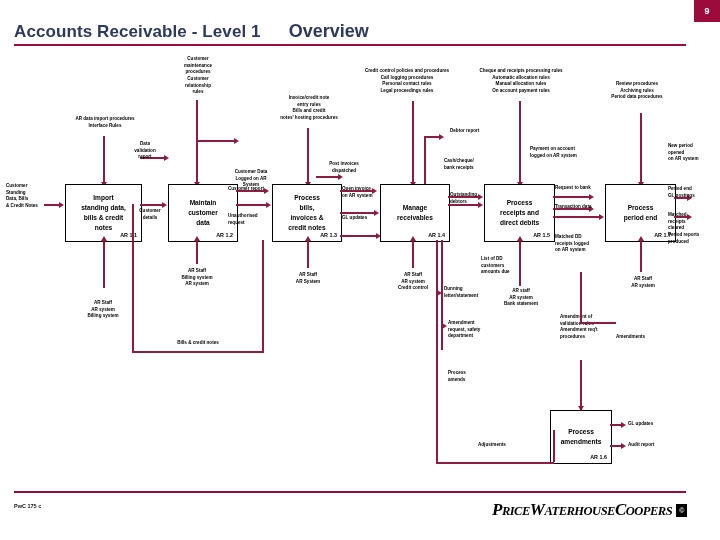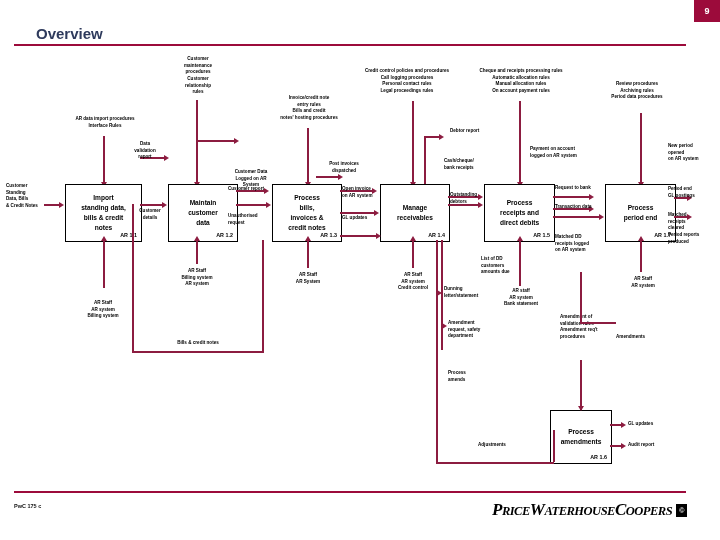--- a/index.html
+++ b/index.html
@@ -18,21 +18,21 @@
   }
   #title-row{
     position:absolute;left:14px;top:20px;width:672px;height:22px;
     display:flex;align-items:flex-end;
   }
   #main-title{
     font-size:17px;font-weight:bold;color:#2e3a5c;letter-spacing:.1px;
     white-space:nowrap;
   }
   #sub-title{
-    font-size:15px;font-weight:bold;color:#2e3a5c;margin-left:22px;
+    font-size:18px;font-weight:bold;color:#2e3a5c;margin-left:28px;
     white-space:nowrap;
   }
   #title-rule{
     position:absolute;left:14px;top:44px;width:672px;height:2px;background:#9c0b3b;
   }
   #footer-rule{
     position:absolute;left:14px;top:491px;width:672px;height:2px;background:#9c0b3b;
   }
   #footer-code{
     position:absolute;left:14px;top:503px;font-size:5.5px;font-weight:bold;color:#111;
@@ -75,20 +75,21 @@
   .arw-u{border-left:3px solid transparent;border-right:3px solid transparent;border-bottom:5px solid #8c1c40;}
 </style>
 </head>
 <body>
 
 <div class="page">
 
   <div id="page-number">9</div>
 
   <div id="title-row">
+    <span id="main-title">Accounts Receivable - Level 1</span>
     <span id="sub-title">Overview</span>
   </div>
   <div id="title-rule"></div>
 
   <div class="note" style="left:160px;top:56px;width:76px;">Customer
 maintenance
 procedures
 Customer
 relationship
 rules</div>

